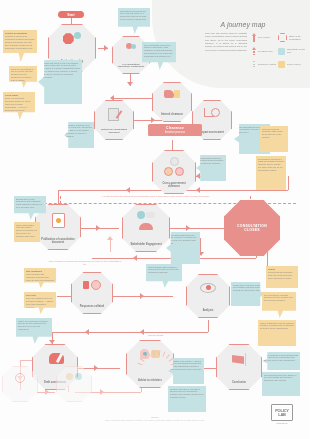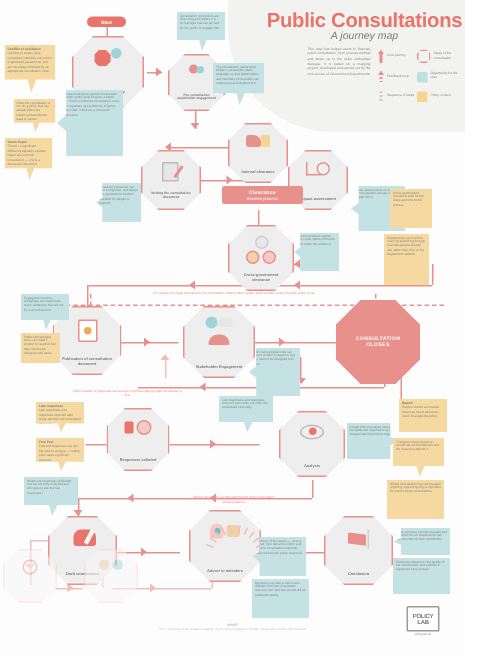--- a/index.html
+++ b/index.html
@@ -113,21 +113,20 @@
       background:#d8d8d8;z-index:-1;border-radius:1px;}
   .logo .lcap{position:absolute;left:0;top:18px;width:28px;text-align:center;
       font-size:2.1px;color:#9a9a9a;}
 </style>
 </head>
 <body>
 
 <div id="poster">
 
   <div class="hdr-panel"></div>
-  <div class="hdr-title">Public Consultations</div>
   <div class="hdr-sub">A journey map</div>
   <div class="hdr-blurb">This map has helped users to illustrate public consultation, from process method and steps, up to the wider embedded dialogue. It is based on a mapping project, developed and carried out by the civil service of Government Departments.</div>
 
   <div class="legend">
     <div class="lg-col a">
       <div class="lg-row">
         <span class="sym-arrow">
             <b></b>
             <i></i>
           </span>

